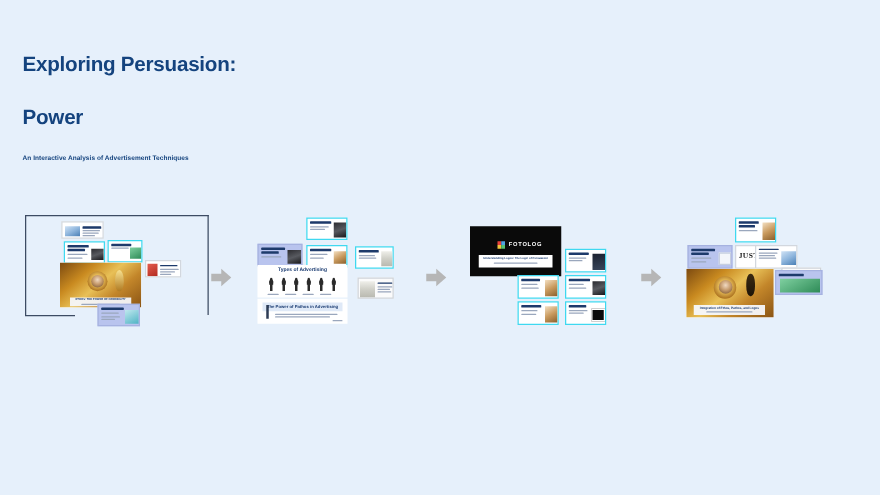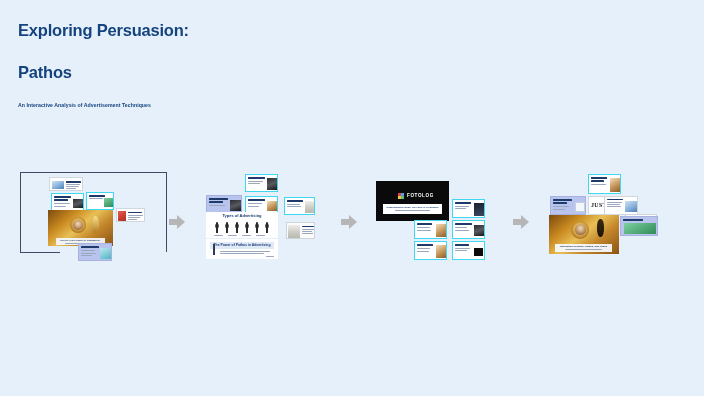--- a/index.html
+++ b/index.html
@@ -4,21 +4,21 @@
 <style>
   * { box-sizing: border-box; margin: 0; padding: 0; }
   html, body {
     width: 704px; height: 396px;
     overflow: hidden;
     font-family: "Liberation Sans", sans-serif;
   }
   body { background: #e6f0fb; position: relative; }
 
   
-  #title-block { position: absolute; left: 18px; top: 20px; width: 210px; }
+  #title-block { position: absolute; left: 18px; top: 42px; width: 210px; }
   #deck-title {
     font-size: 16.5px; font-weight: bold; line-height: 1.28;
     color: #14437e; letter-spacing: -0.2px;
   }
   #deck-subtitle {
     margin-top: 19px; font-size: 5.2px; font-weight: bold;
     color: #14437e; letter-spacing: 0.05px;
   }
 
   
@@ -112,21 +112,21 @@
     text-align: center; width: 100%;
   }
 </style>
 </head>
 <body>
 
 <div id="title-block">
   <div id="deck-title">
     <span>Exploring Persuasion:</span><br>
     <br>
-    <span>Pathos</span>
+    <span>Power</span>
   </div>
   <div id="deck-subtitle">An Interactive Analysis of Advertisement Techniques</div>
 </div>
 
 <div id="cluster-frame"></div>
 <div id="cluster-frame-b"></div>
 
 <div class="flow-arrow" style="left:169px; top:215px;">
   <div class="shaft"></div>
   <div class="head"></div>

